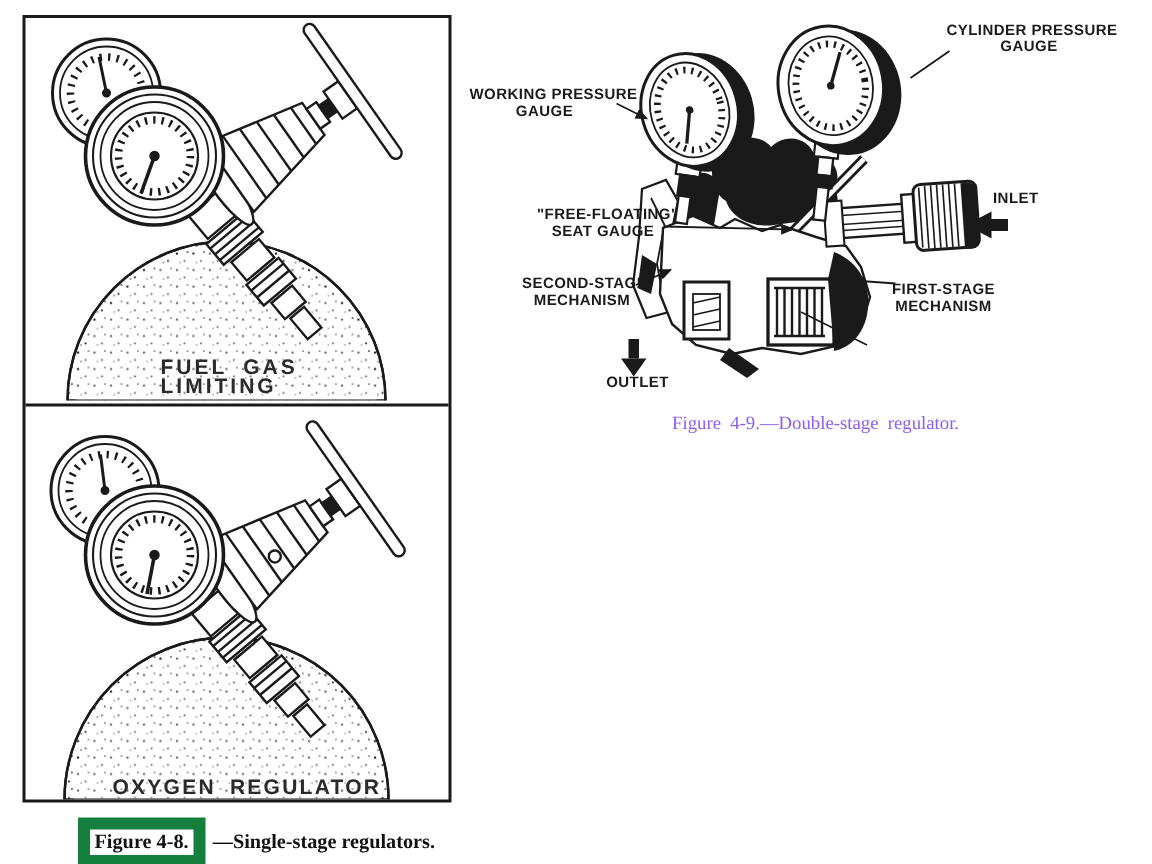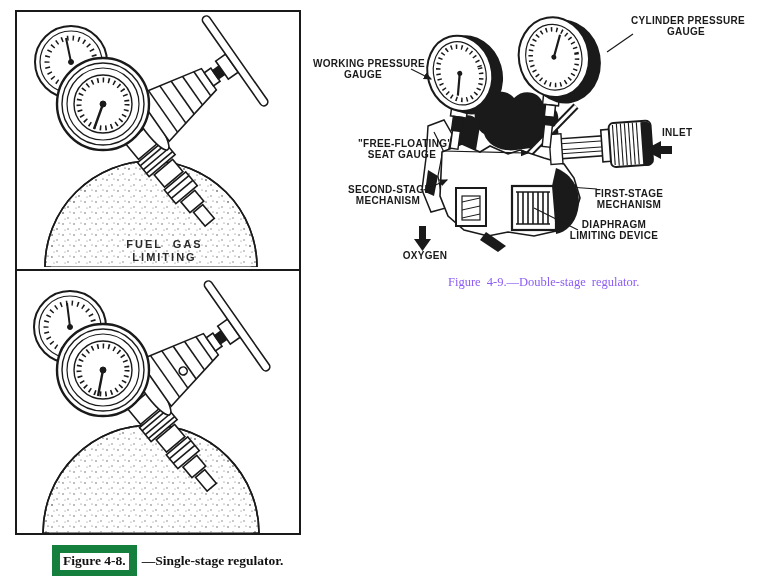--- a/index.html
+++ b/index.html
@@ -12,22 +12,22 @@
   
   .fig48-box{
     position:absolute;left:15px;top:10px;width:286px;height:525px;
     border:2px solid #1a1a1a;box-sizing:border-box;background:#fff;
   }
   .panel{position:absolute;left:0;width:282px;overflow:hidden;}
   .panel-top{top:0;height:257px;border-bottom:2px solid #1a1a1a;}
   .panel-bottom{top:259px;height:264px;}
   .panel svg{position:absolute;left:0;top:0;}
   .drawing-label{
-    position:absolute;text-align:center;
-    font-weight:700;font-size:11px;line-height:13px;
+    position:absolute;text-align:left;
+    font-weight:700;font-size:14px;line-height:13px;
     letter-spacing:2px;word-spacing:5px;color:#2a2a2a;white-space:nowrap;
   }
   .cap48{
     position:absolute;left:52px;top:545px;white-space:nowrap;
     font-family:"Liberation Serif",serif;font-weight:700;font-size:13.5px;color:#111;
   }
   .cap48 .linkbox{
     display:inline-block;border:8px solid #15803d;padding:0 3px 1px 3px;margin-right:5px;font-family:Liberation Serif, serif;
   }
   
@@ -166,25 +166,28 @@
       <g stroke="#1a1a1a" fill="#fff">
         <circle cx="86" cy="99" r="46" stroke-width="2.4"></circle>
         <circle cx="86" cy="99" r="41" stroke-width="1.4"></circle>
         <circle cx="86" cy="99" r="36" stroke-width="1.2"></circle>
         <circle cx="86" cy="99" r="29" stroke-width="1.4"></circle>
         <circle cx="86" cy="99" r="24" fill="none" stroke-width="5" stroke-dasharray="1.6 4"></circle>
         <line x1="86" y1="99" x2="81" y2="125" stroke-width="2.4"></line>
         <circle cx="86" cy="99" r="3" fill="#1a1a1a"></circle>
       </g>
     </svg>
+    <div class="drawing-label" style="left:58px;top:247px;width:175px;letter-spacing:1.5px;word-spacing:4px;">
+      <div>OXYGEN REGULATOR</div>
+    </div>
   </div>
 </div>
 
 <div class="cap48">
-  <span class="linkbox">Figure 4-8.</span><span>—Single-stage regulator.</span>
+  <span class="linkbox">Figure 4-8.</span><span>—Single-stage regulators.</span>
 </div>
 
 <div class="fig49">
   <svg width="458" height="300" viewBox="0 0 458 300">
     <defs>
       <marker id="ah" markerWidth="8" markerHeight="8" refX="6" refY="3" orient="auto">
         <path d="M0,0 L7,3 L0,6 Z" fill="#1a1a1a"></path>
       </marker>
     </defs>
 
@@ -304,21 +307,17 @@
     <div>SEAT GAUGE</div>
   </div>
   <div class="callout" style="left:38px;top:172px;width:80px;margin-top:13px;">
     <div>SECOND-STAGE</div>
     <div>MECHANISM</div>
   </div>
   <div class="callout" style="left:283px;top:189px;width:72px;">
     <div>FIRST-STAGE</div>
     <div>MECHANISM</div>
   </div>
-  <div class="callout" style="left:258px;top:220px;width:92px;">
-    <div>DIAPHRAGM</div>
-    <div>LIMITING DEVICE</div>
-  </div>
   <div class="callout" style="left:352px;top:128px;width:44px;text-align:left;">INLET</div>
-  <div class="callout" style="left:92px;top:251px;width:46px;">OXYGEN</div>
+  <div class="callout" style="left:92px;top:251px;width:46px;">OUTLET</div>
 </div>
 
 <div class="cap49">Figure 4-9.—Double-stage regulator.</div>
 
 </body></html>

